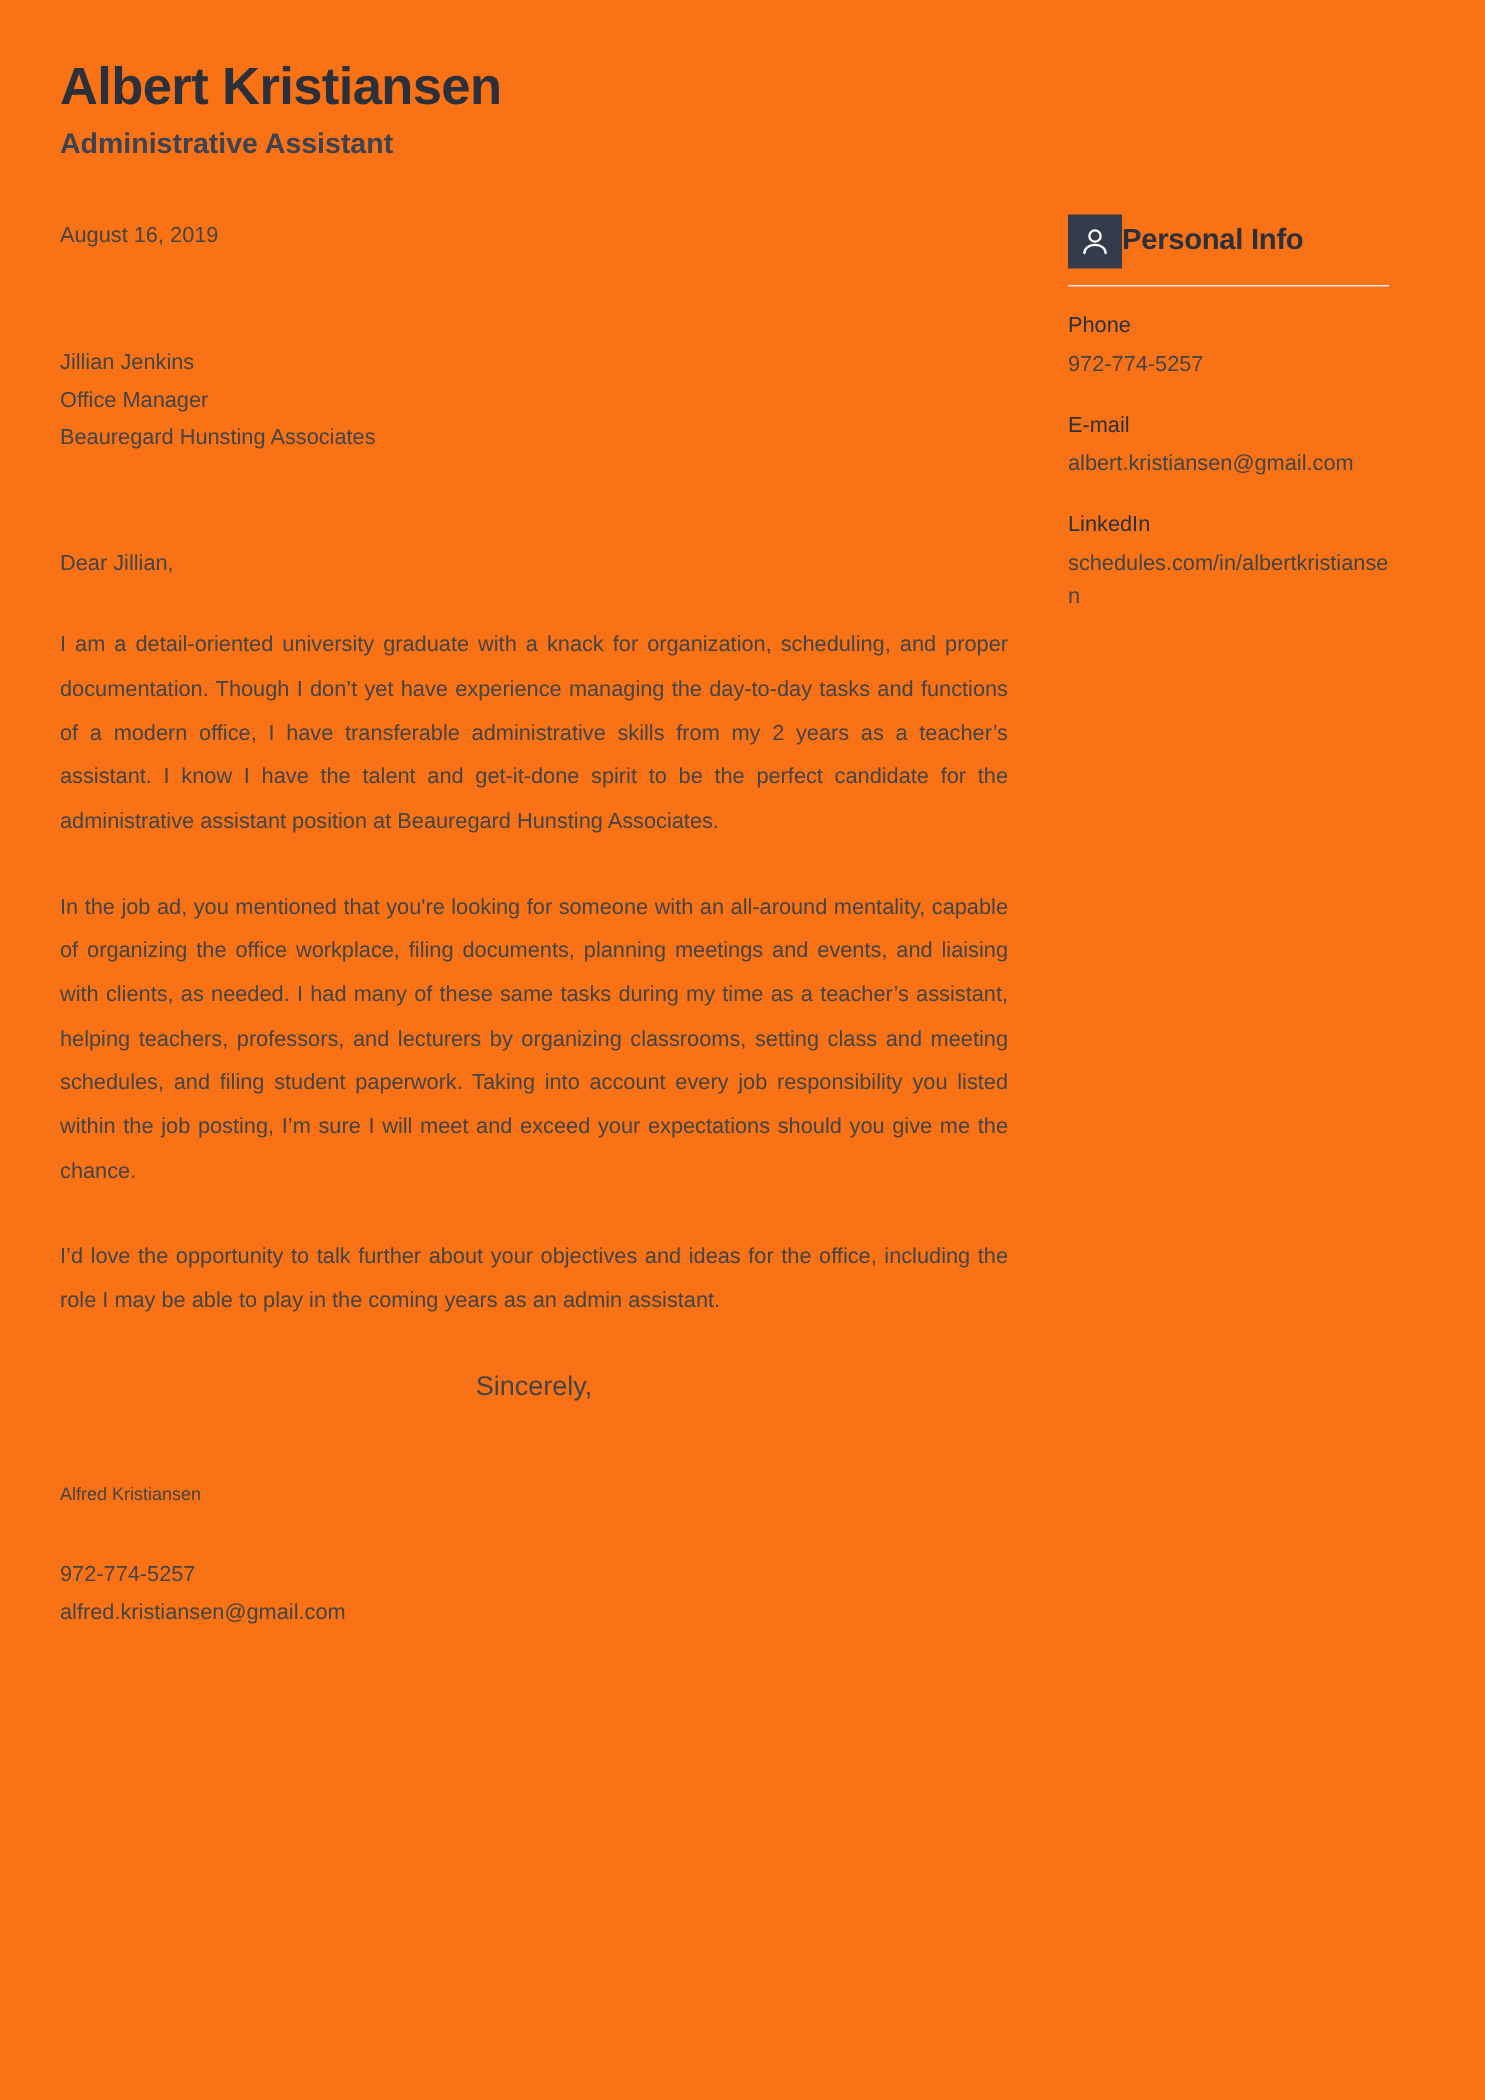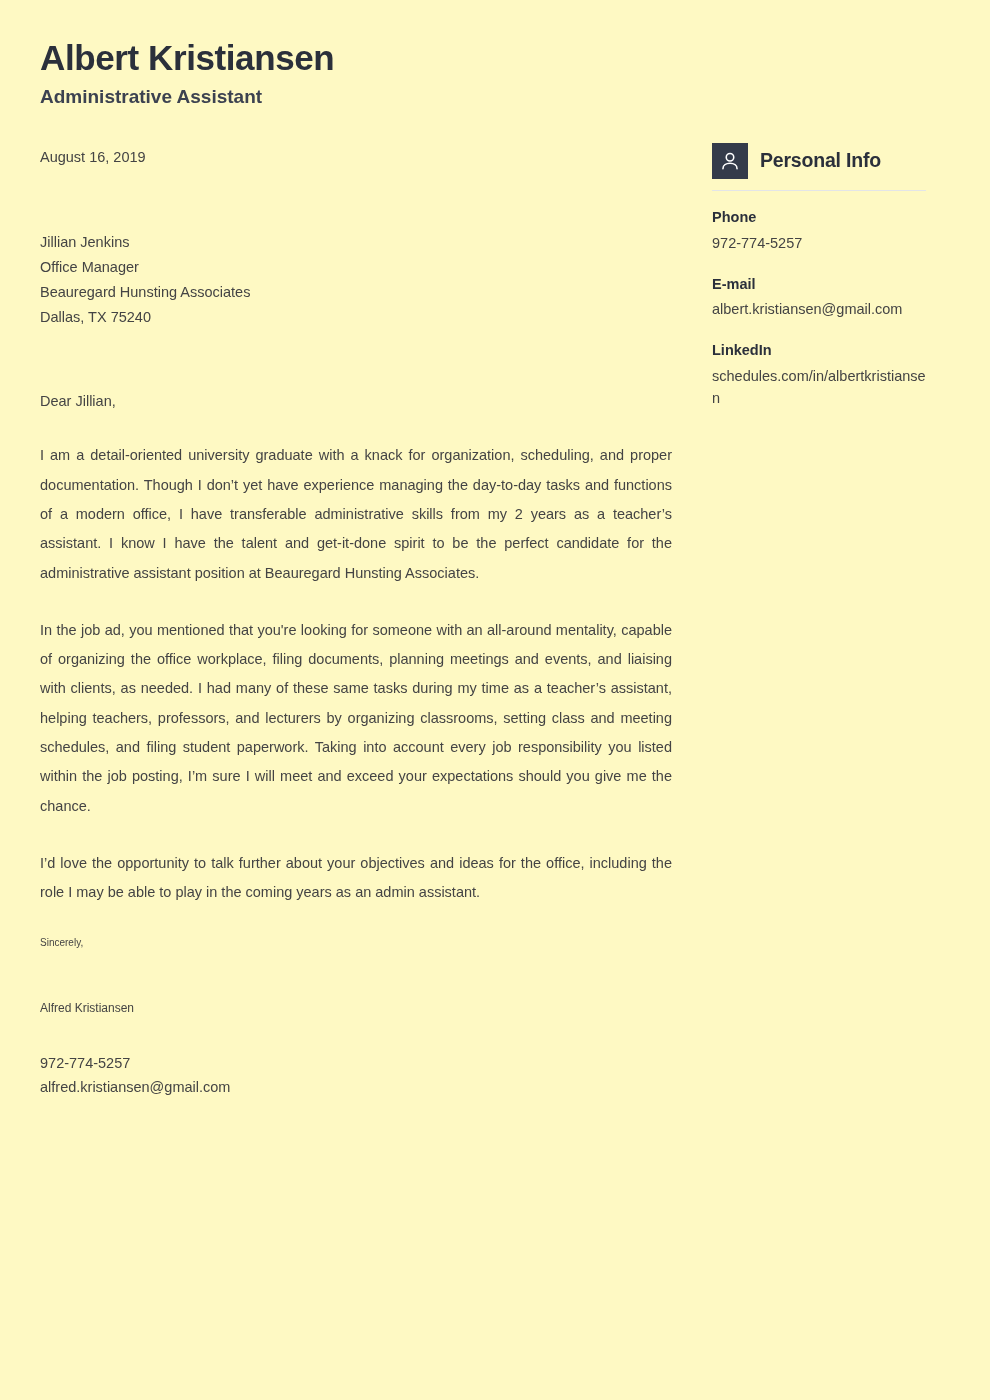--- a/index.html
+++ b/index.html
@@ -12,21 +12,21 @@
     height: 1400px;
     position: relative;
     font-family: "Liberation Sans", sans-serif;
     color: #444444;
     overflow: hidden;
   }
 
   .page {
     position: absolute;
     inset: 0;
-    background: #fef9c3;
+    background: #f97316;
   }
 
   
   .header {
     position: absolute;
     left: 40px;
     top: 38px;
     width: 640px;
   }
   .cand-name {
@@ -78,23 +78,24 @@
     margin-top: 28px;
     font-size: 14.5px;
     color: #444444;
     line-height: 2.02;
     text-align: justify;
     text-justify: inter-word;
   }
 
   .closing {
     margin-top: 28px;
-    font-size: 10px;
+    font-size: 18px;
     color: #444444;
     line-height: 1.6;
+    text-align: center;
   }
   .sign-name {
     margin-top: 48px;
     font-size: 12px;
     color: #444444;
     line-height: 1.6;
   }
   .sign-contact {
     margin-top: 32px;
   }
@@ -107,21 +108,20 @@
   
   .sidebar {
     position: absolute;
     left: 712px;
     top: 143px;
     width: 214px;
   }
   .sb-head {
     display: flex;
     align-items: center;
-    gap: 12px;
   }
   .sb-icon {
     width: 36px;
     height: 36px;
     background: #343b4a;
     display: flex;
     align-items: center;
     justify-content: center;
     flex: 0 0 auto;
   }
@@ -138,21 +138,21 @@
     height: 1px;
     background: #e3e5e8;
     width: 100%;
   }
 
   .sb-list { margin-top: 16px; }
   .sb-item { margin-bottom: 19px; }
   .sb-item:last-child { margin-bottom: 0; }
   .sb-label {
     font-size: 14.5px;
-    font-weight: bold;
+    font-weight: normal;
     color: #2b303b;
     line-height: 1.5;
   }
   .sb-value {
     margin-top: 4px;
     font-size: 14.5px;
     color: #444444;
     line-height: 1.5;
     word-break: break-word;
   }
@@ -168,21 +168,20 @@
   </div>
 
   <div class="letter">
 
     <div class="date-line">August 16, 2019</div>
 
     <div class="recipient">
       <div>Jillian Jenkins</div>
       <div>Office Manager</div>
       <div>Beauregard Hunsting Associates</div>
-      <div>Dallas, TX 75240</div>
     </div>
 
     <div class="salutation">Dear Jillian,</div>
 
     <p class="body-para">I am a detail-oriented university graduate with a knack for organization, scheduling, and proper documentation. Though I don’t yet have experience managing the day-to-day tasks and functions of a modern office, I have transferable administrative skills from my 2 years as a teacher’s assistant. I know I have the talent and get-it-done spirit to be the perfect candidate for the administrative assistant position at Beauregard Hunsting Associates.</p>
     <p class="body-para">In the job ad, you mentioned that you're looking for someone with an all-around mentality, capable of organizing the office workplace, filing documents, planning meetings and events, and liaising with clients, as needed. I had many of these same tasks during my time as a teacher’s assistant, helping teachers, professors, and lecturers by organizing classrooms, setting class and meeting schedules, and filing student paperwork. Taking into account every job responsibility you listed within the job posting, I’m sure I will meet and exceed your expectations should you give me the chance.</p>
     <p class="body-para">I’d love the opportunity to talk further about your objectives and ideas for the office, including the role I may be able to play in the coming years as an admin assistant.</p>
 
     <div class="closing">Sincerely,</div>
 

